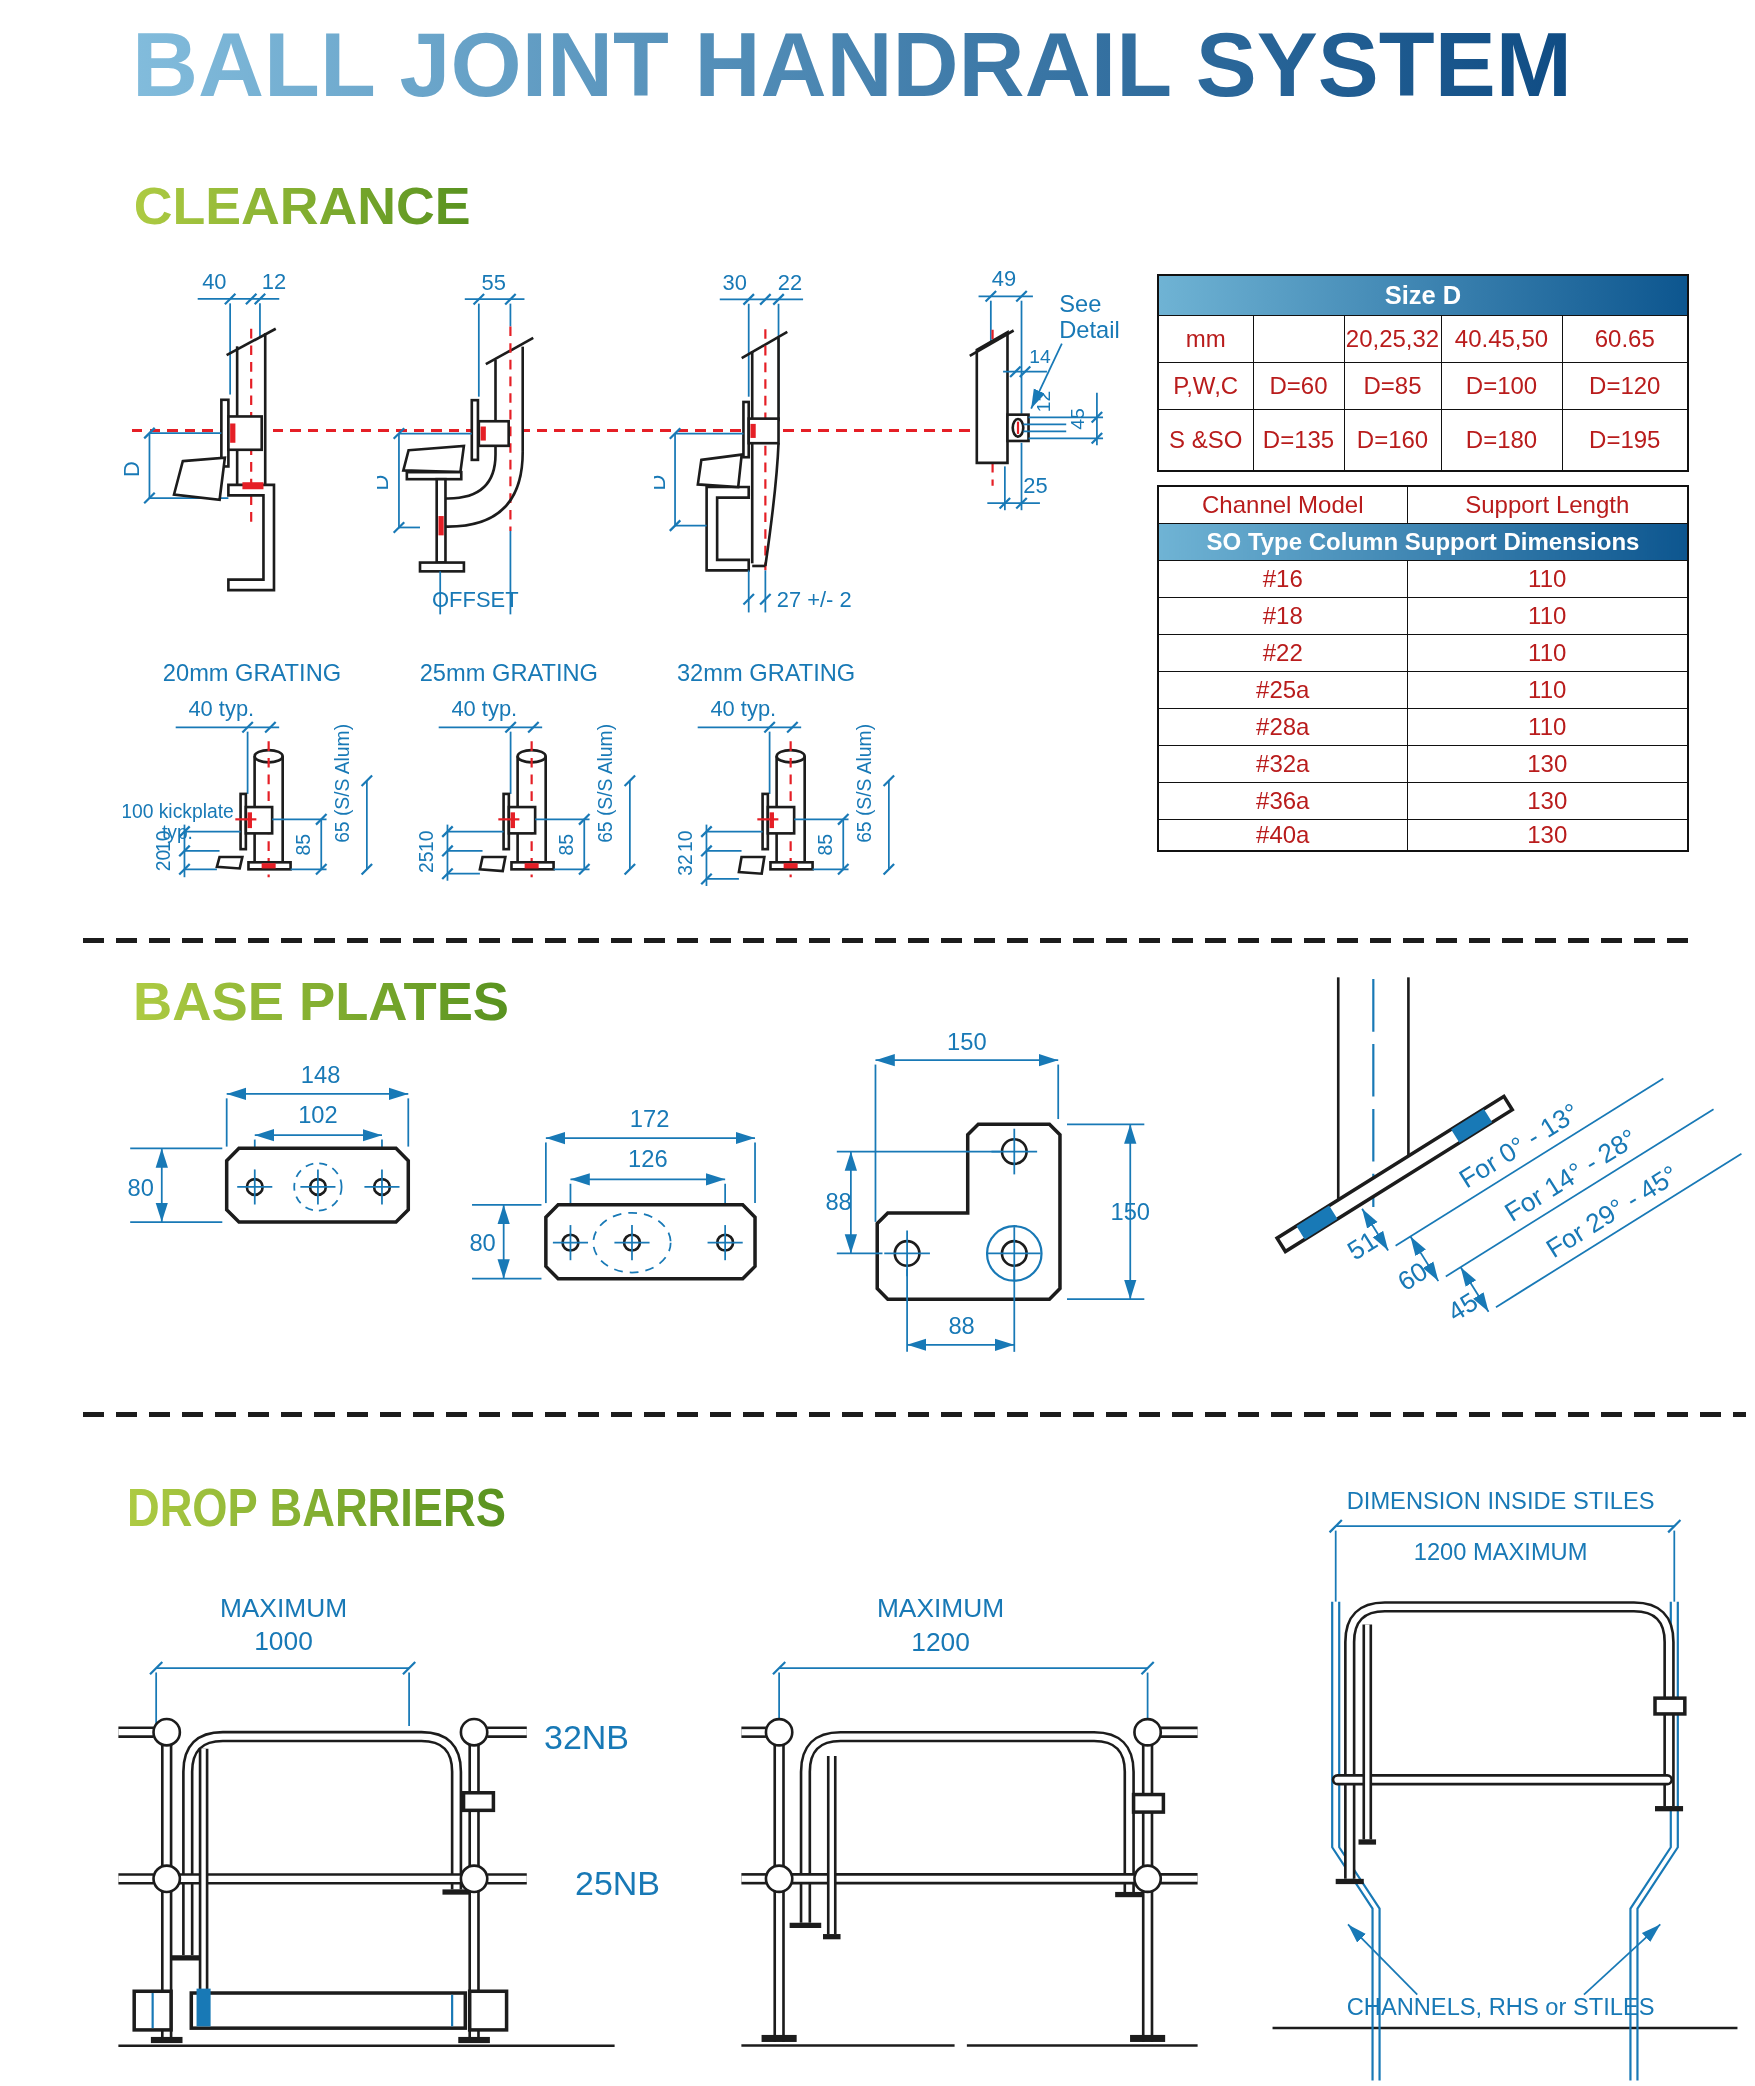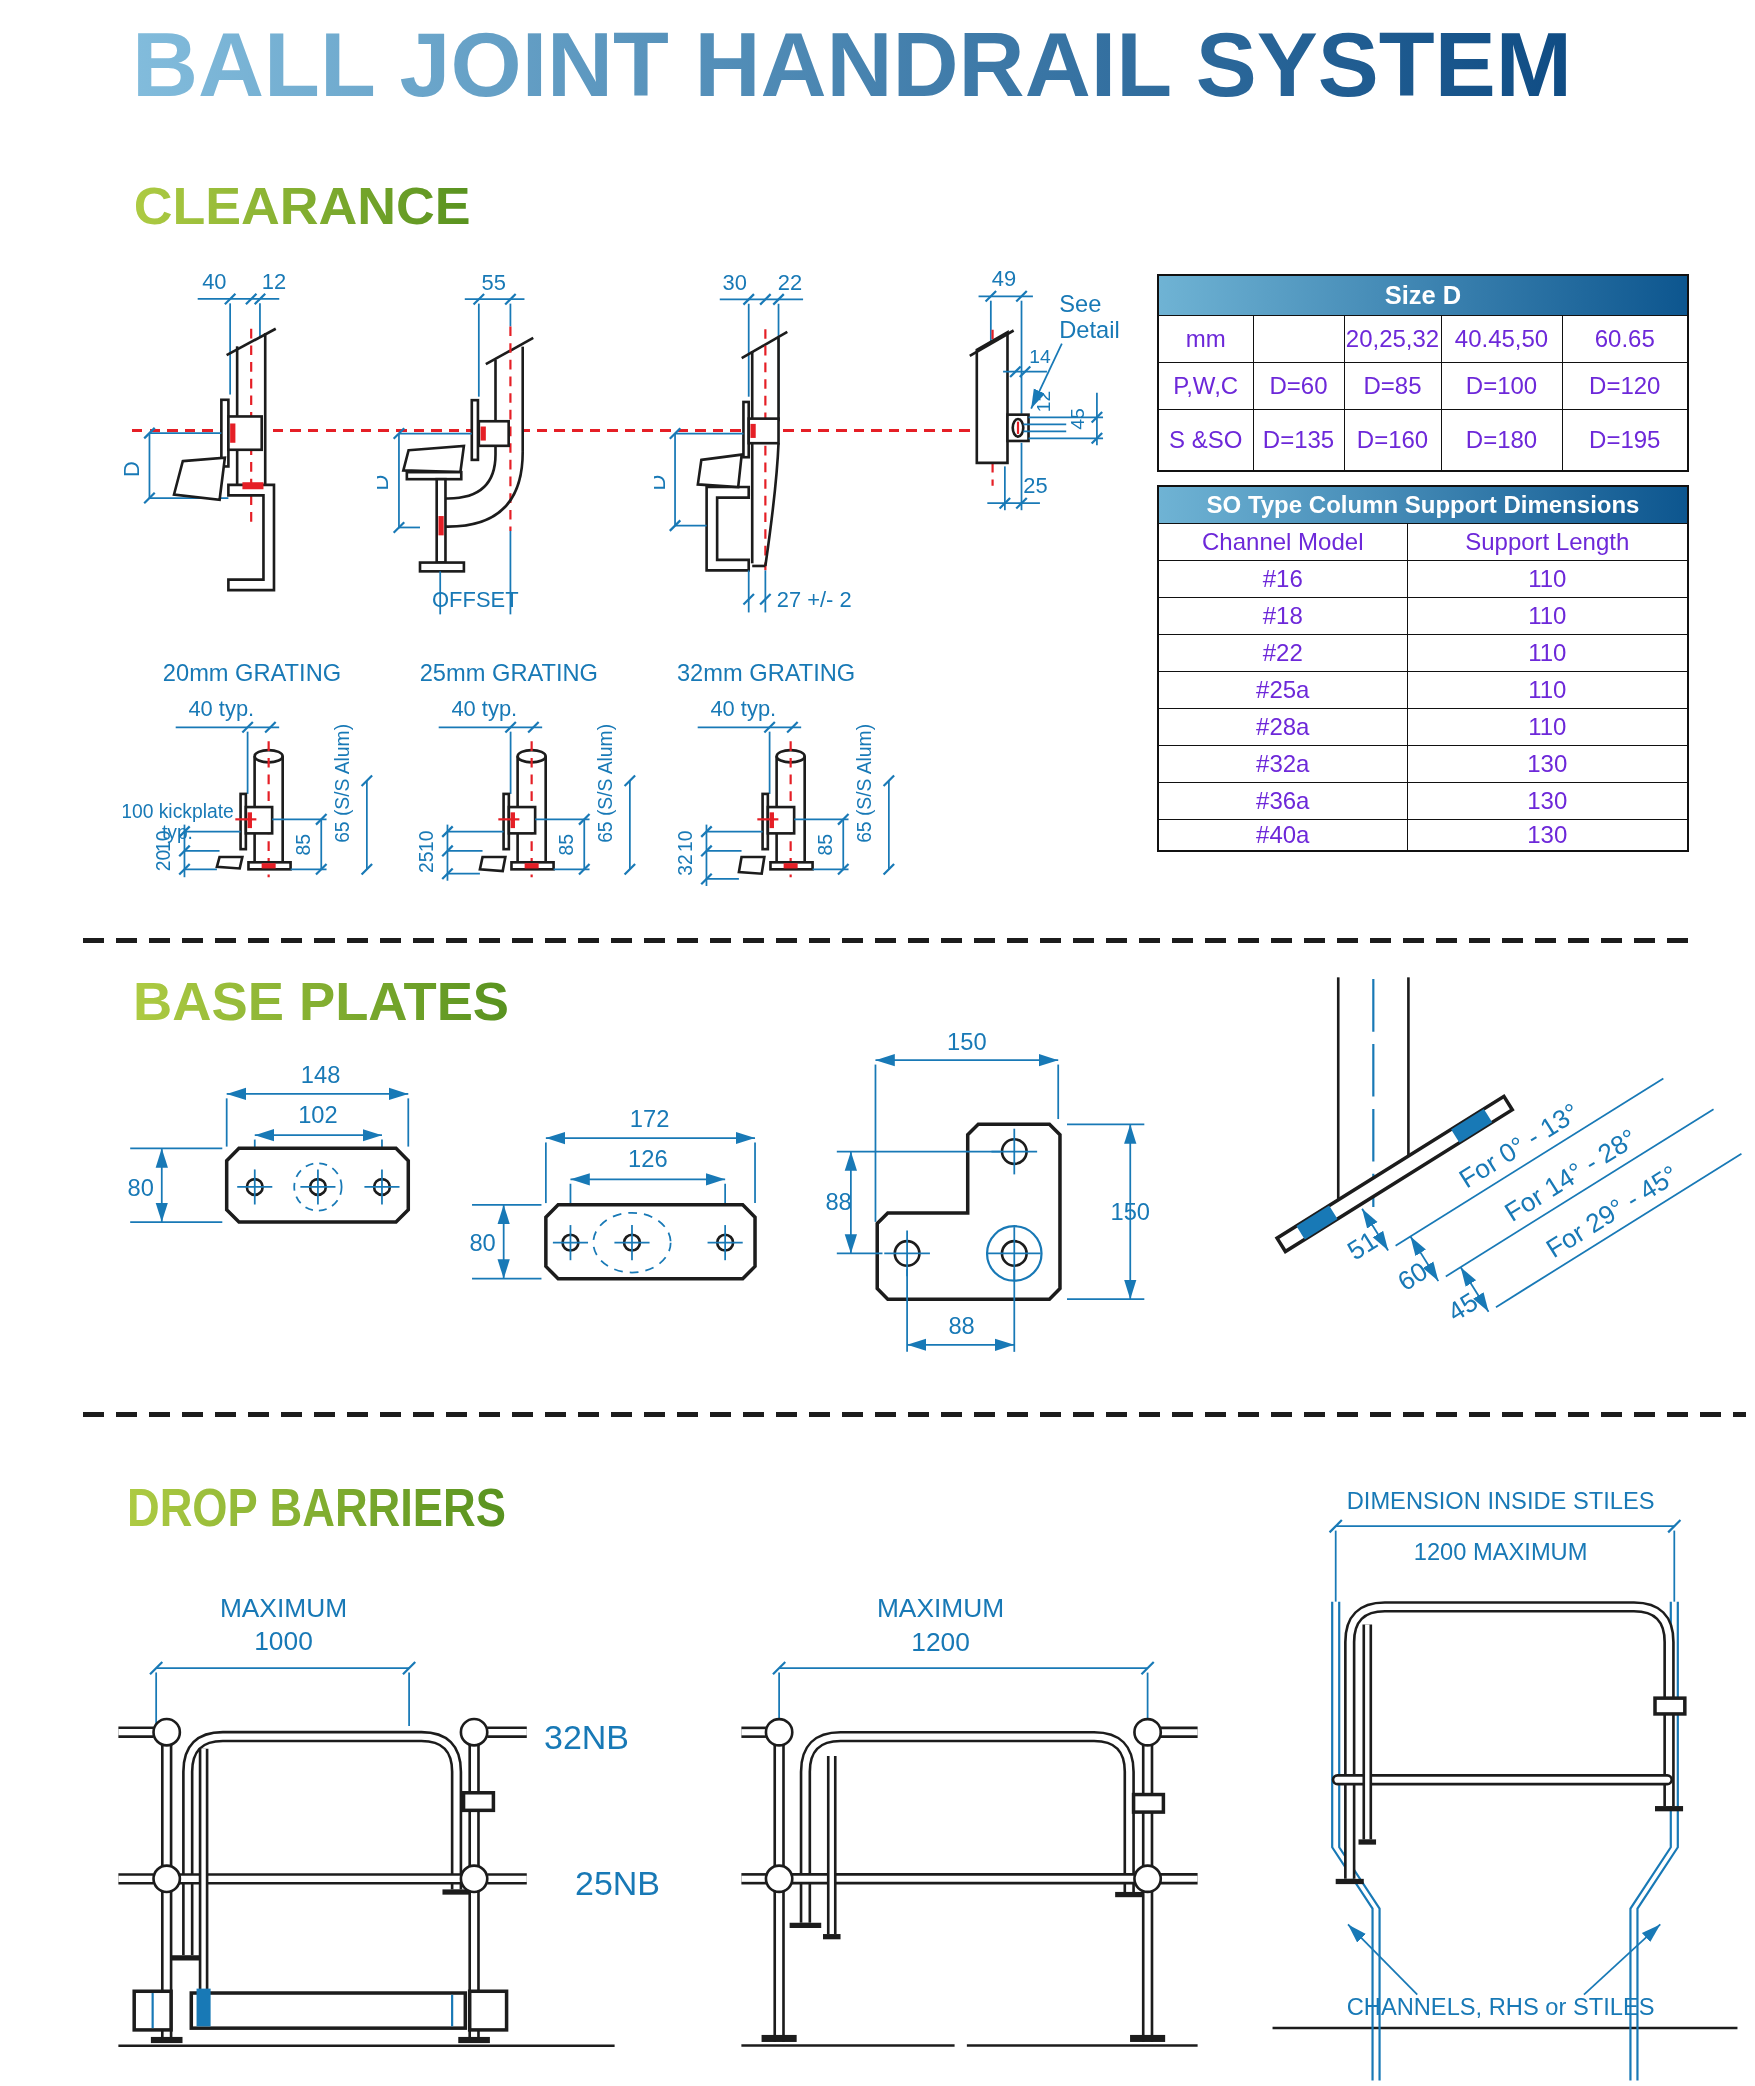--- a/index.html
+++ b/index.html
@@ -28,21 +28,21 @@
   .pi2{stroke:#fff;stroke-width:5;fill:none;}
   .cap{stroke:#1c1c1c;stroke-width:6;fill:none;}
   .stile{stroke:#1879b6;stroke-width:2.5;fill:none;}
   
   .sep{position:absolute;height:5.3px;background:repeating-linear-gradient(90deg,#1c1c1c 0 21px,transparent 21px 33px);}
   .redline{position:absolute;height:2.6px;background:repeating-linear-gradient(90deg,#e51f26 0 10.5px,transparent 10.5px 17.6px);}
   
   table{border-collapse:collapse;table-layout:fixed;background:#fff;}
   .dtab{position:absolute;border:2.6px solid #111;}
   .dtab td,.dtab th{border:1.8px solid #111;text-align:center;vertical-align:middle;
-    font-size:24px;color:#6d28d9;font-family:"Liberation Sans",sans-serif;padding:0;}
+    font-size:24px;color:#b91c1c;font-family:"Liberation Sans",sans-serif;padding:0;}
   .dtab th{color:#fff;font-weight:bold;font-size:25.5px;
     background:linear-gradient(90deg,#6fb3d4,#0d568f);}
   .lbl{position:absolute;color:#1879b6;font-size:34px;}
 </style>
 </head>
 <body>
 
 <svg width="0" height="0" style="position:absolute">
   <defs>
     <marker id="arrB" orient="auto-start-reverse" markerWidth="12" markerHeight="10" refX="11" refY="4">
@@ -282,26 +282,26 @@
   </tbody>
     </table>
 
   <table class="dtab" style="left:1157px;top:485px;width:530px;">
     <colgroup>
         <col style="width:249px">
         <col style="width:281px">
       </colgroup>
     <tbody>
         <tr style="height:37px">
-          <th colspan="2" style="font-size:24px">SO Type Column Support Dimensions</th>
-        </tr>
-    <tr style="height:37px">
       <td>Channel Model</td>
       <td>Support Length</td>
     </tr>
+    <tr style="height:37px">
+          <th colspan="2" style="font-size:24px">SO Type Column Support Dimensions</th>
+        </tr>
     <tr style="height:37px">
           <td>#16</td>
           <td>110</td>
         </tr>
     <tr style="height:37px">
           <td>#18</td>
           <td>110</td>
         </tr>
     <tr style="height:37px">
           <td>#22</td>

